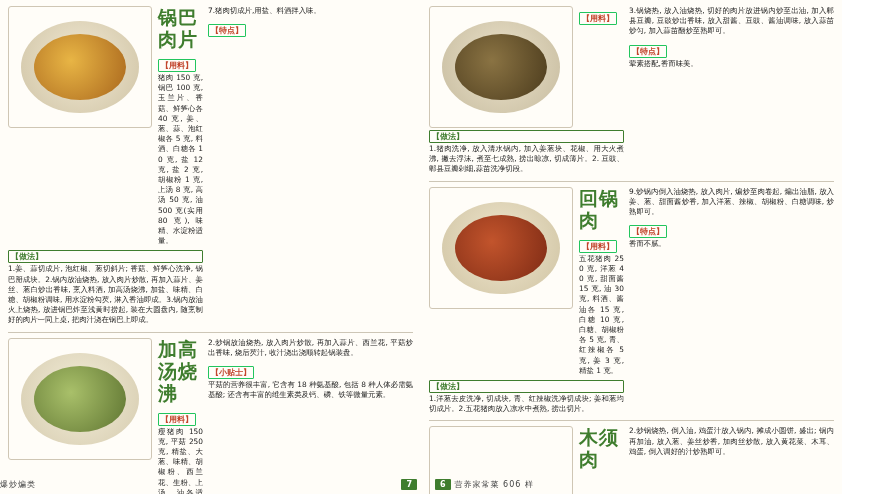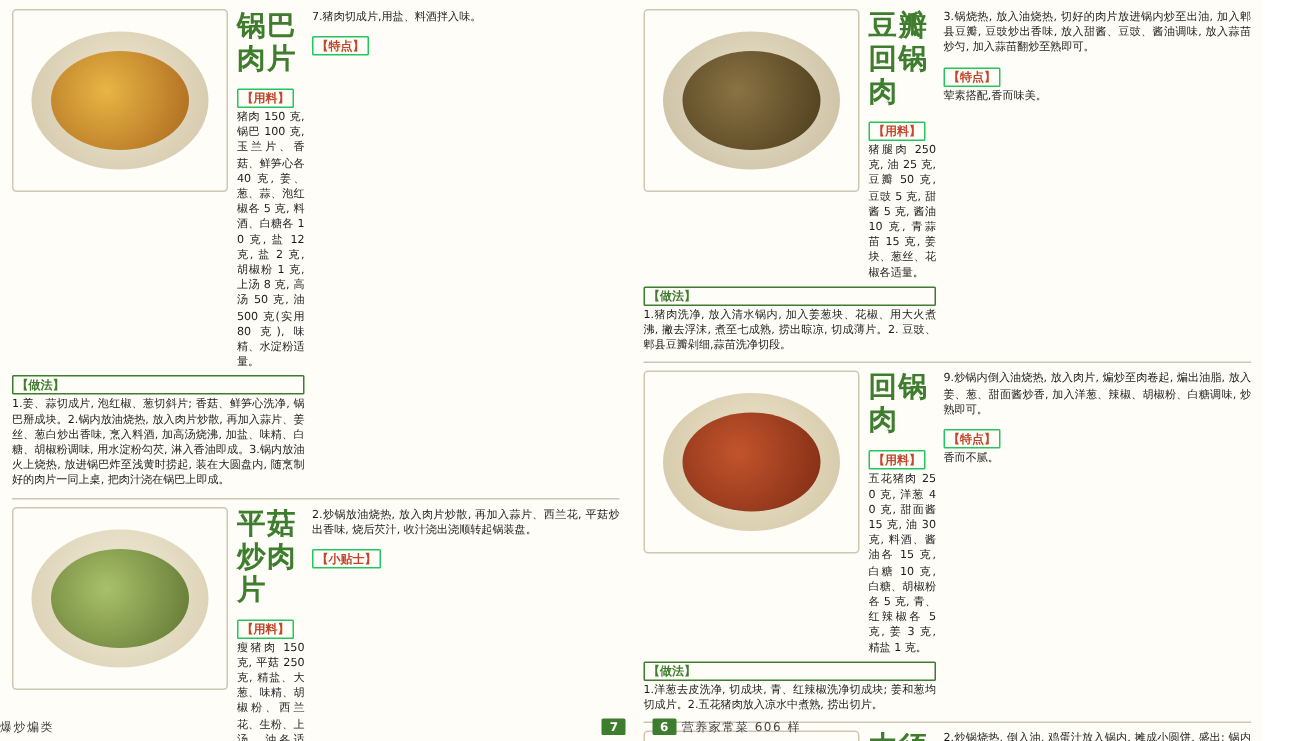--- a/index.html
+++ b/index.html
@@ -98,30 +98,31 @@
     <div class="divider"></div>
 
     <div class="recipe">
       <div class="col-left">
         <div class="head">
           <div class="photo">
             <div class="plate" style="background:radial-gradient(circle at 50% 45%, #f4eeda, #d5cbae);"></div>
             <div class="food" style="background:radial-gradient(circle at 40% 40%, #a9c06a, #5d7330);"></div>
           </div>
           <div class="titleblock">
-            <div class="r-title">平菇炒肉片</div>
+            <div class="r-title">加高汤烧沸</div>
             <div class="sec-label">【用料】</div>
             <div class="body-txt">瘦猪肉 150 克, 平菇 250 克, 精盐、大葱、味精、胡椒粉、西兰花、生粉、上汤、油各适量。</div>
           </div>
         </div>
 
       </div>
       <div class="col-right">
         <div class="body-txt">2.炒锅放油烧热, 放入肉片炒散, 再加入蒜片、西兰花, 平菇炒出香味, 烧后芡汁, 收汁浇出浇顺转起锅装盘。</div>
         <div class="sec-label">【小贴士】</div>
+        <div class="body-txt">平菇的营养很丰富, 它含有 18 种氨基酸, 包括 8 种人体必需氨基酸; 还含有丰富的维生素类及钙、磷、铁等微量元素。</div>
       </div>
     </div>
 
     <div class="footer left">
       <span class="foot-txt">爆炒煸类</span>
       <span class="pagenum">7</span>
     </div>
   </div>
 
   <div class="gutter"></div>
@@ -129,23 +130,21 @@
   <div class="page right">
 
     <div class="recipe">
       <div class="col-left">
         <div class="head">
           <div class="photo">
             <div class="plate" style="background:radial-gradient(circle at 50% 45%, #ece3cc, #c6bb9e);"></div>
             <div class="food" style="background:radial-gradient(circle at 40% 40%, #8a7343, #4a3a1c);"></div>
           </div>
           <div class="titleblock">
-            <div class="r-title">豆瓣回锅肉</div>
-            <div class="sec-label">【用料】</div>
-            <div class="body-txt">猪腿肉 250 克, 油 25 克, 豆瓣 50 克, 豆豉 5 克, 甜酱 5 克, 酱油 10 克, 青蒜苗 15 克, 姜块、葱丝、花椒各适量。</div>
+            <div class="sec-label">【用料】</div>
           </div>
         </div>
         <div class="sec-label green">【做法】</div>
         <div class="body-txt">1.猪肉洗净, 放入清水锅内, 加入姜葱块、花椒、用大火煮沸, 撇去浮沫, 煮至七成熟, 捞出晾凉, 切成薄片。2. 豆豉、郫县豆瓣剁细,蒜苗洗净切段。</div>
       </div>
       <div class="col-right">
         <div class="body-txt">3.锅烧热, 放入油烧热, 切好的肉片放进锅内炒至出油, 加入郫县豆瓣, 豆豉炒出香味, 放入甜酱、豆豉、酱油调味, 放入蒜苗炒匀, 加入蒜苗翻炒至熟即可。</div>
         <div class="sec-label">【特点】</div>
         <div class="body-txt">荤素搭配,香而味美。</div>
       </div>

